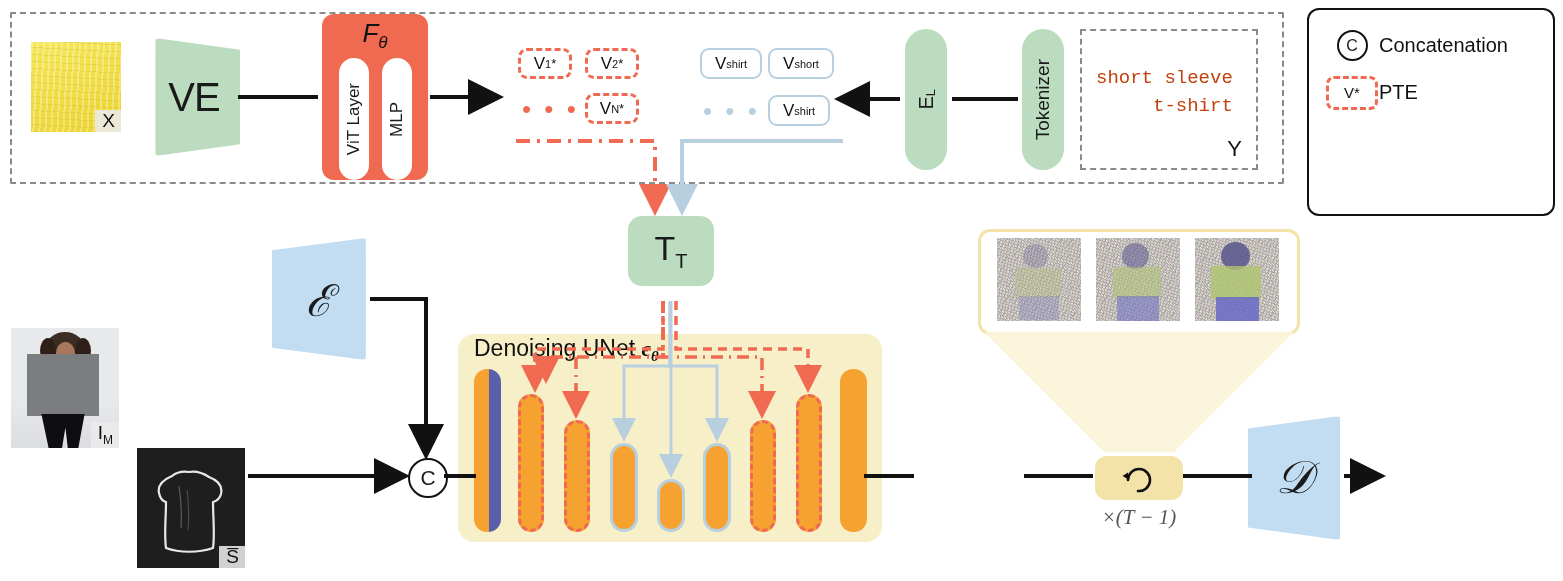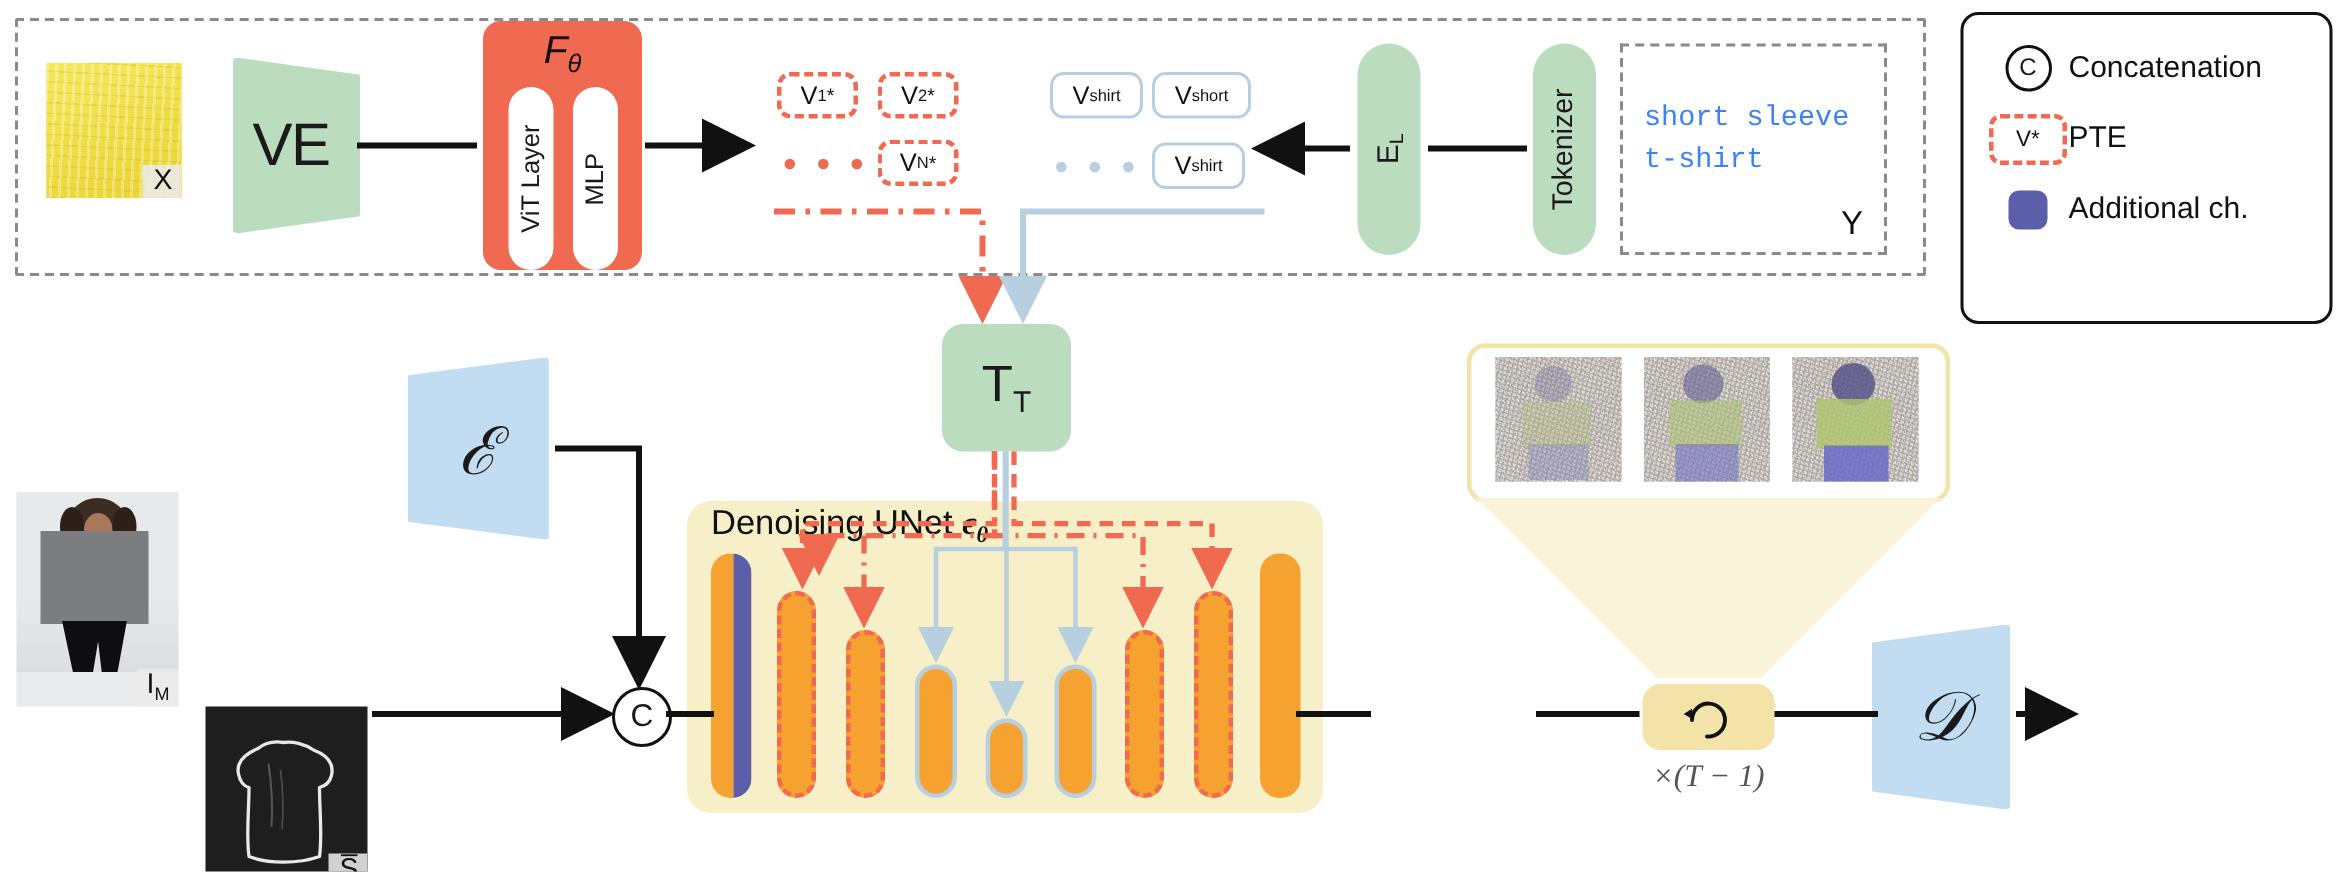--- a/index.html
+++ b/index.html
@@ -139,55 +139,49 @@
   <span class="vert" style="font-size:20px;">
     <span>E</span><sub style="font-size:13px;">L</sub>
   </span>
 </div>
 
 <div class="abs green ctr" style="left:1022px;top:29px;width:42px;height:141px;border-radius:22px;">
   <span class="vert" style="font-size:19px;">Tokenizer</span>
 </div>
 
 <div class="abs" style="left:1080px;top:29px;width:178px;height:141px;border:2px dashed #8a8a8a;box-sizing:border-box;">
-  <div class="abs" style="left:14px;top:34px;font-family:'Liberation Mono',monospace;font-size:19px;color:#3b82f6;line-height:1.45;">
+  <div class="abs" style="left:14px;top:34px;font-family:'Liberation Mono',monospace;font-size:19px;color:#c2410c;line-height:1.45;text-align:right;">
     <div>short sleeve</div>
     <div>t-shirt</div>
   </div>
   <div class="abs" style="right:14px;bottom:6px;font-size:22px;color:#111;">Y</div>
 </div>
 
 <div class="abs" id="legend">
   <div class="leg-row">
     <span class="leg-mark">
       <span class="circC">C</span>
     </span>
     <span class="leg-txt">Concatenation</span>
   </div>
   <div class="leg-row">
     <span class="leg-mark">
       <span class="vstar">V*</span>
     </span>
     <span class="leg-txt">PTE</span>
   </div>
-  <div class="leg-row">
-    <span class="leg-mark">
-      <span class="sw purple"></span>
-    </span>
-    <span class="leg-txt">Additional ch.</span>
-  </div>
-</div>
-
-<div class="abs green ctr" style="left:628px;top:216px;width:86px;height:85px;border-radius:14px;">
+</div>
+
+<div class="abs green ctr" style="left:628px;top:216px;width:86px;height:70px;border-radius:14px;">
   <span style="font-size:34px;">
     <span>T</span><sub style="font-size:20px;">T</sub>
   </span>
 </div>
 
-<div class="abs thumb" style="left:11px;top:238px;width:108px;height:143px;background:#e9eaec;">
+<div class="abs thumb" style="left:11px;top:238px;width:108px;height:120px;background:#e9eaec;">
   <div class="abs" style="left:0;top:0;width:108px;height:120px;
        background:linear-gradient(180deg,#e8e9eb 0 60%,#dcdde0 100%);"></div>
 
   <div class="abs" style="left:34px;top:4px;width:40px;height:36px;border-radius:50% 50% 45% 45%;background:#3b2c24;"></div>
   <div class="abs" style="left:45px;top:14px;width:19px;height:23px;border-radius:50%;background:#a9785c;"></div>
   <div class="abs" style="left:29px;top:10px;width:16px;height:26px;border-radius:50%;background:#2e2019;"></div>
   <div class="abs" style="left:64px;top:10px;width:16px;height:26px;border-radius:50%;background:#2e2019;"></div>
 
   <div class="abs" style="left:16px;top:26px;width:72px;height:62px;background:#7b7d7e;"></div>
 

